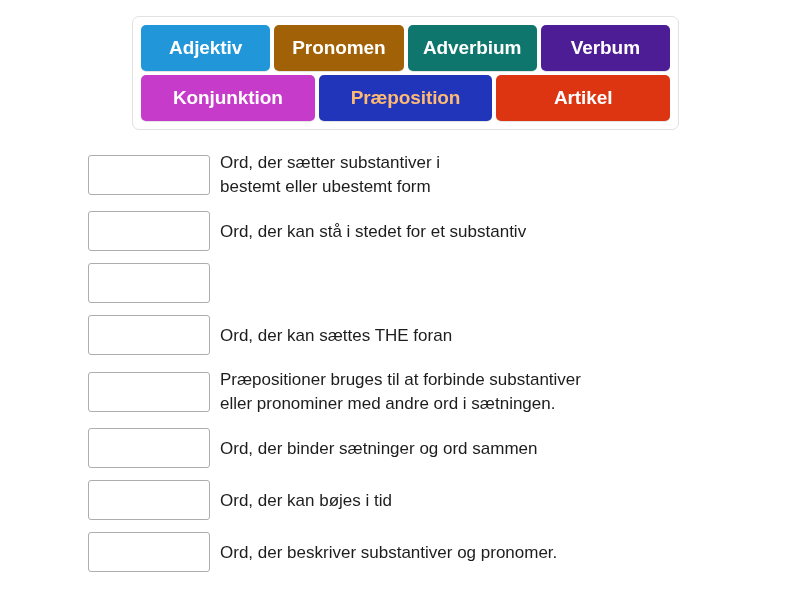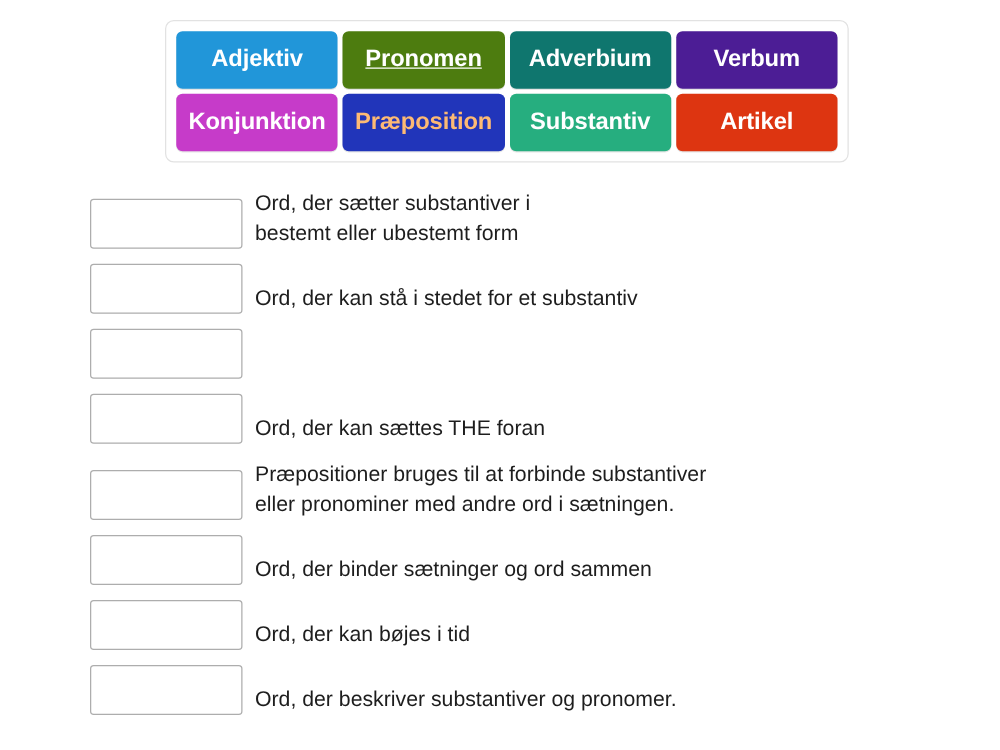--- a/index.html
+++ b/index.html
@@ -58,23 +58,24 @@
 
   
   .rows {
     position: absolute;
     left: 0;
     top: 150px;
     width: 800px;
   }
   .row {
     display: flex;
-    align-items: flex-end;
+    align-items: center;
     padding: 0 0 0 72px;
     margin-bottom: 12px;
+    margin-left: 16px;
   }
   .dropzone {
     flex: 0 0 auto;
     width: 122px;
     height: 40px;
     background: #ffffff;
     border: 1px solid #adadad;
     border-radius: 3px;
     cursor: pointer;
   }
@@ -93,39 +94,36 @@
 </head>
 <body style="background: rgb(255, 255, 255);">
 
 <div id="app">
 
   <div class="tile-bank">
     <div class="tile-row">
       <div class="tile" style="background-color: rgb(33, 150, 217); color: rgb(255, 255, 255);">
         <span>Adjektiv</span>
       </div>
-      <div class="tile" style="background-color: #4d7c0f; color: rgb(255, 255, 255); text-decoration: underline;">
+      <div class="tile" style="background-color: #a16207; color: rgb(255, 255, 255);">
         <span>Pronomen</span>
       </div>
       <div class="tile" style="background-color: #0f766e; color: rgb(255, 255, 255);">
         <span>Adverbium</span>
       </div>
       <div class="tile" style="background-color: #4c1d95; color: rgb(255, 255, 255);">
         <span>Verbum</span>
       </div>
     </div>
     <div class="tile-row">
       <div class="tile" style="background-color: rgb(198, 59, 201); color: rgb(255, 255, 255); justify-content: center;">
         <span>Konjunktion</span>
       </div>
       <div class="tile" style="background-color: rgb(33, 53, 186); color: #fdba74;">
         <span>Præposition</span>
-      </div>
-      <div class="tile" style="background-color: rgb(38, 174, 127); color: rgb(255, 255, 255);">
-        <span>Substantiv</span>
       </div>
       <div class="tile" style="background-color: rgb(221, 53, 17); color: rgb(255, 255, 255);">
         <span>Artikel</span>
       </div>
     </div>
   </div>
 
   <div class="rows">
 
     <div class="row two-line">

